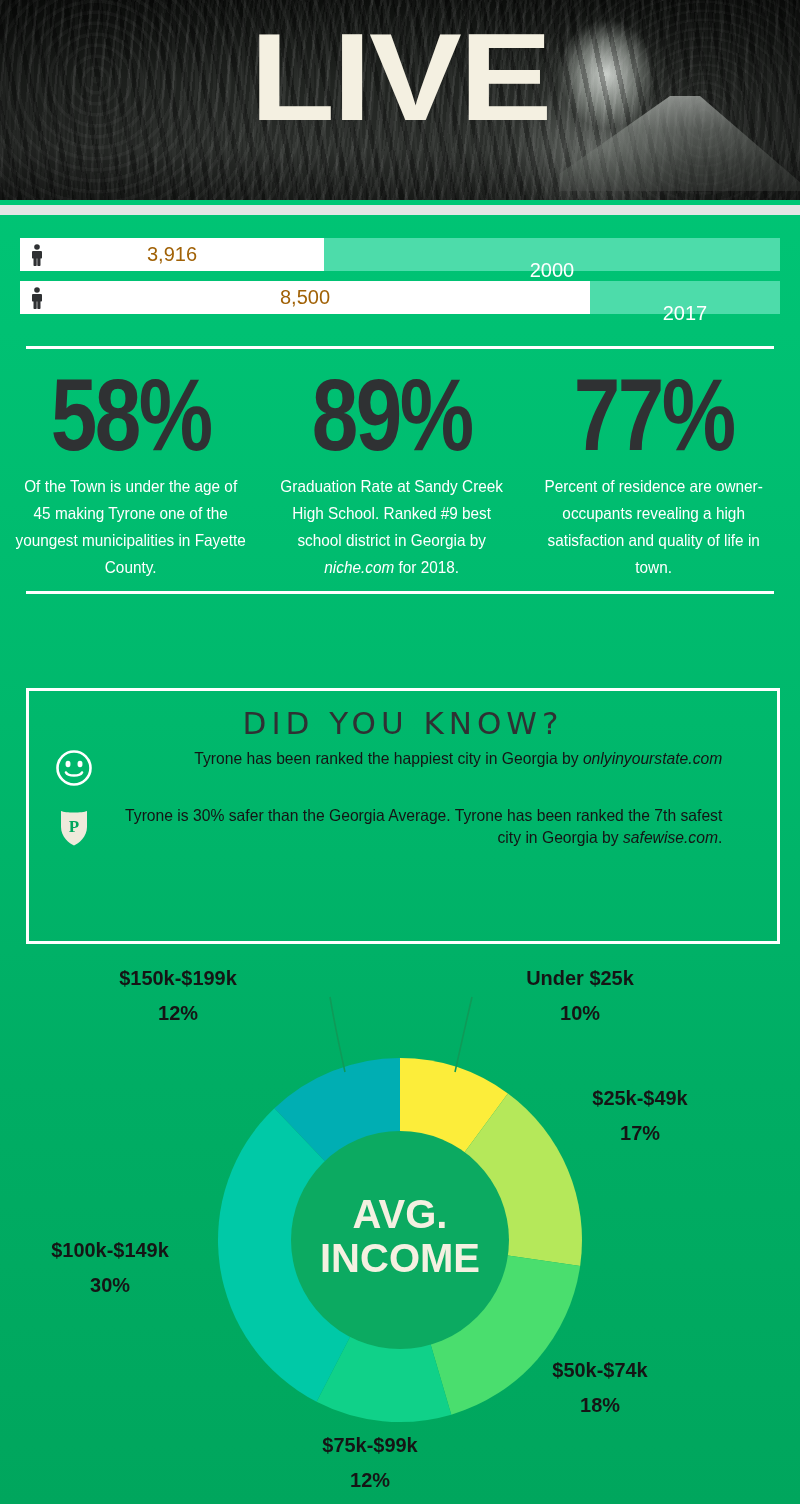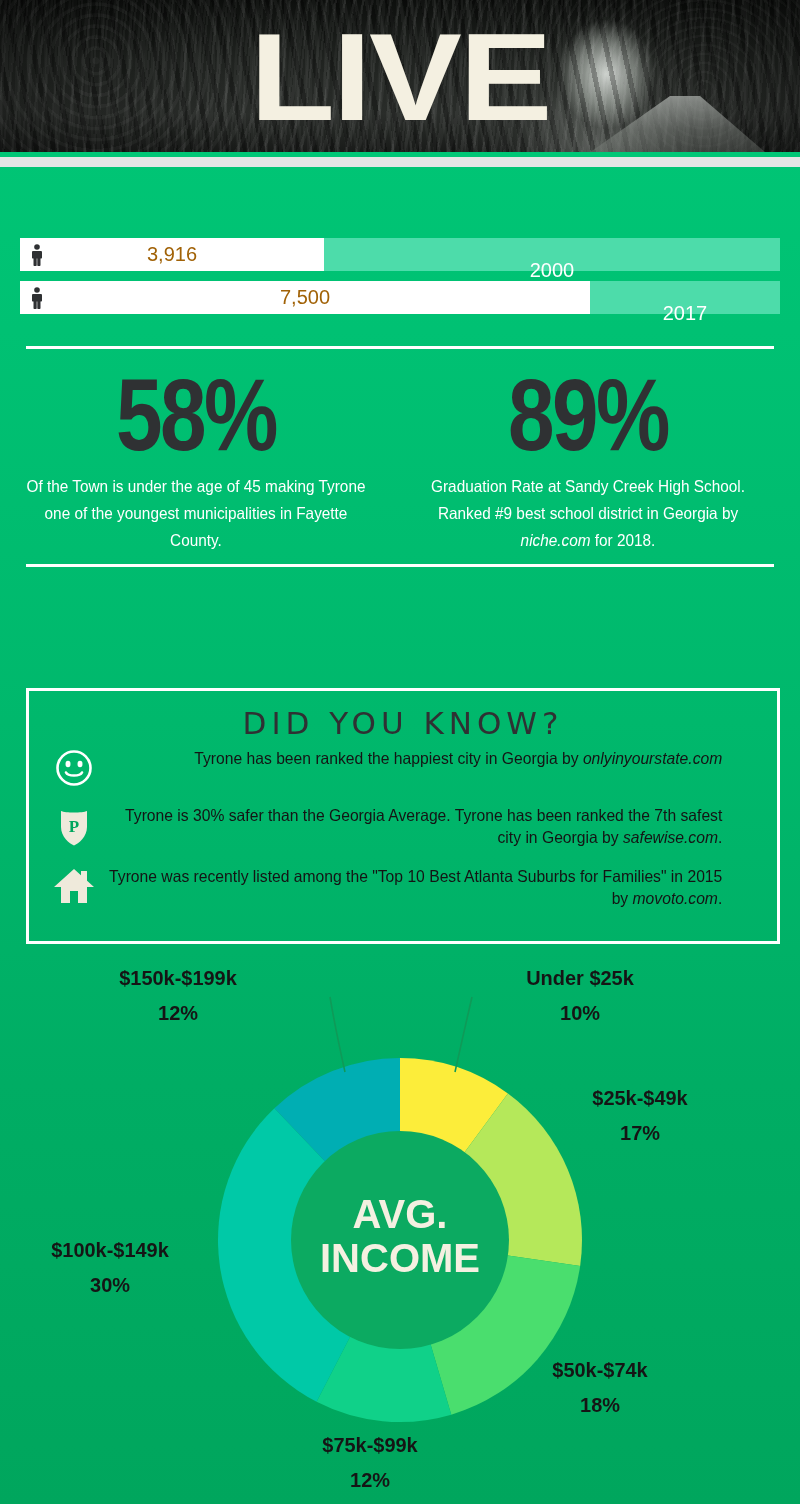--- a/index.html
+++ b/index.html
@@ -15,21 +15,21 @@
     width: 800px;
     height: 1504px;
     overflow: hidden;
     background: linear-gradient(180deg, #00c876 0%, #00c173 22%, #00b86c 48%, #00ad64 72%, #00a65d 100%);
   }
 
   
   .hero {
     position: relative;
     width: 800px;
-    height: 152px;
+    height: 200px;
     overflow: hidden;
     background: #1d1f1e;
   }
   .hero-photo {
     position: absolute;
     inset: 0;
     background:
       radial-gradient(ellipse 62px 70px at 607px 74px, rgba(228,233,228,0.92) 0%, rgba(190,198,190,0.55) 45%, rgba(60,66,60,0.12) 78%, rgba(0,0,0,0) 100%),
       radial-gradient(ellipse 150px 120px at 600px 150px, rgba(150,156,150,0.55) 0%, rgba(70,74,70,0.18) 60%, rgba(0,0,0,0) 100%),
       linear-gradient(90deg, #16181600 0%, #1a1c1a00 100%),
@@ -271,41 +271,45 @@
       </div>
       <div class="pop-year">2000</div>
     </div>
 
     <div class="pop-row">
       <div class="pop-fill" style="width:75%">
         <svg class="person-icon" viewBox="0 0 14 22">
           <circle cx="7" cy="3" r="2.8" fill="#2f3133"></circle>
           <path d="M3.2 7h7.6c.7 0 1.2.5 1.2 1.2v5.4c0 .6-.4 1-1 1h-.5V21c0 .6-.4 1-1 1H8.2c-.5 0-.9-.4-.9-1v-6.4H6.7V21c0 .6-.4 1-.9 1H4.5c-.6 0-1-.4-1-1v-6.4H3c-.6 0-1-.4-1-1V8.2C2 7.5 2.5 7 3.2 7z" fill="#2f3133"></path>
         </svg>
-        <div class="pop-value">7,500</div>
+        <div class="pop-value">8,500</div>
       </div>
       <div class="pop-year">2017</div>
     </div>
 
   </div>
 
   <div class="stats-section">
     <div class="stat-rule"></div>
     <div class="stats-grid">
 
       <div class="stat-col">
         <div class="stat-number">58%</div>
         <div class="stat-desc"><span>Of the Town is under the age of 45 making Tyrone one of the youngest municipalities in Fayette County.</span></div>
       </div>
 
       <div class="stat-col">
         <div class="stat-number">89%</div>
         <div class="stat-desc"><span>Graduation Rate at Sandy Creek High School. Ranked #9 best school district in Georgia by </span><i>niche.com</i><span> for 2018.</span></div>
       </div>
 
+      <div class="stat-col">
+        <div class="stat-number">77%</div>
+        <div class="stat-desc"><span>Percent of residence are owner-occupants revealing a high satisfaction and quality of life in town.</span></div>
+      </div>
 
     </div>
     <div class="stat-rule"></div>
   </div>
 
   <div class="dyk">
     <div class="dyk-title">DID YOU KNOW?</div>
     <div class="dyk-list">
 
       <div class="dyk-item">
@@ -323,29 +327,20 @@
       <div class="dyk-item">
         <div class="dyk-icon">
           <svg width="40" height="44" viewBox="0 0 40 44">
             <path d="M7 6c4.5 2 21.5 2 26 0v16c0 10-8.5 16.5-13 18.5C15.5 38.5 7 32 7 22V6z" fill="#efeadb"></path>
             <text x="20" y="27" font-family="Liberation Serif, serif" font-size="17" font-weight="bold" fill="#00a65d" text-anchor="middle">P</text>
           </svg>
         </div>
         <div class="dyk-text"><span>Tyrone is 30% safer than the Georgia Average. Tyrone has been ranked the 7th safest city in Georgia by </span><i>safewise.com</i><span>.</span></div>
       </div>
 
-      <div class="dyk-item">
-        <div class="dyk-icon">
-          <svg width="42" height="40" viewBox="0 0 42 40">
-            <rect x="28" y="5" width="6" height="12" fill="#efeadb"></rect>
-            <path d="M21 3 41 21h-7v16h-9V25h-8v12H8V21H1z" fill="#efeadb"></path>
-          </svg>
-        </div>
-        <div class="dyk-text"><span>Tyrone was recently listed among the "Top 10 Best Atlanta Suburbs for Families" in 2015 by </span><i>movoto.com</i><span>.</span></div>
-      </div>
 
     </div>
   </div>
 
   <div class="chart-area">
 
     <svg class="donut-svg" width="400" height="400" viewBox="0 0 400 400">
       <g id="donut-slices">
           <path d="M 200 200 L 200 18 A 182 182 0 0 1 307.90924308794456 53.44081312934733 Z" fill="#fced3a"></path>
           <path d="M 200 200 L 307.90924308794456 53.44081312934733 A 182 182 0 0 1 380.1475024223298 225.90130056573787 Z" fill="#b5e85a"></path>

